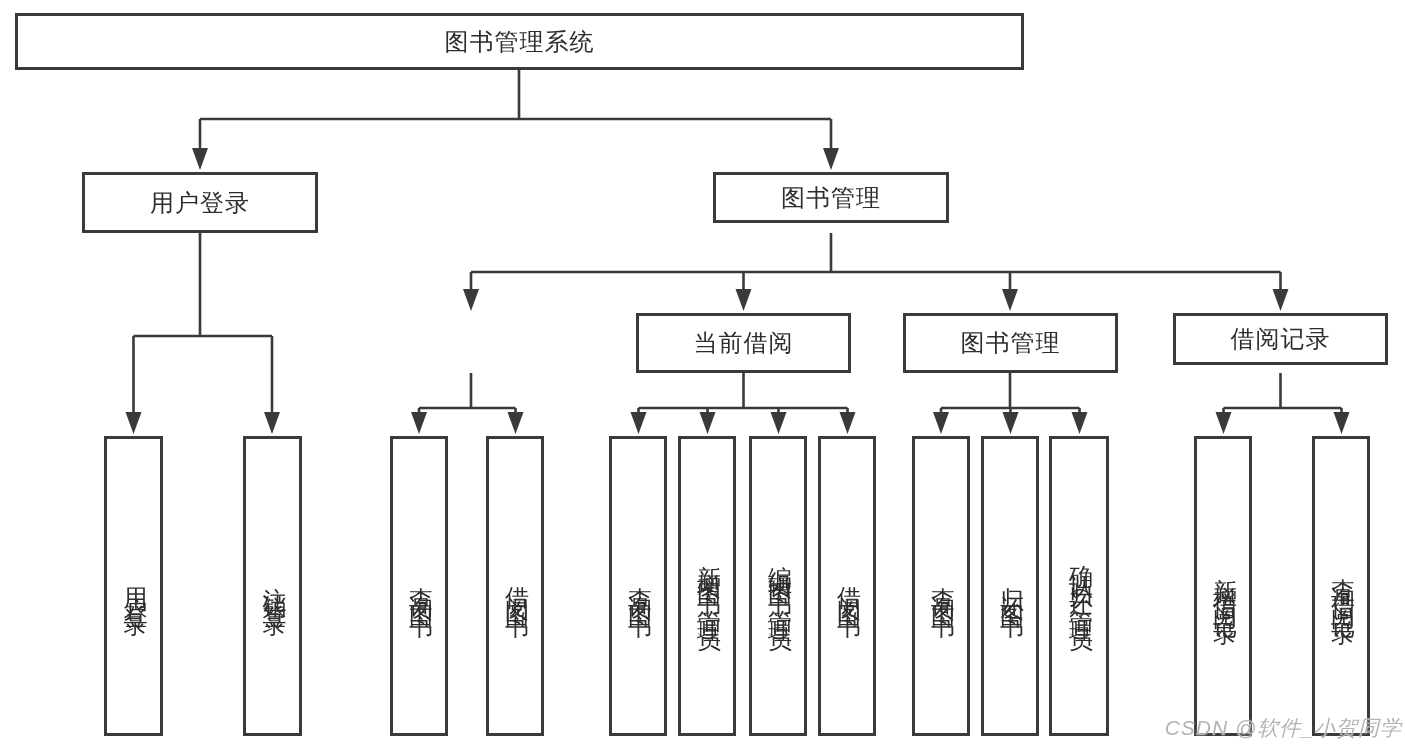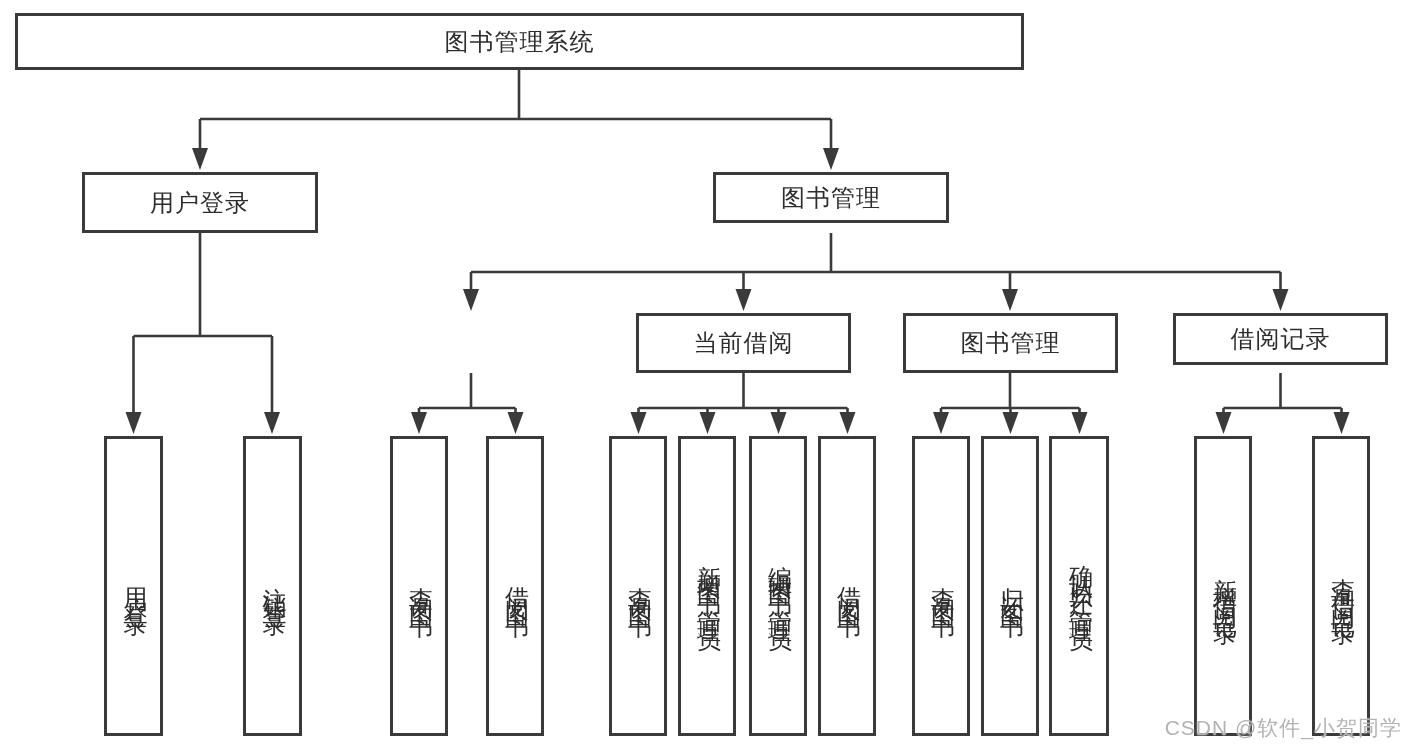--- a/index.html
+++ b/index.html
@@ -56,20 +56,21 @@
   }
   .watermark{
     position:absolute;
     right:3px;
     top:714px;
     font-size:21px;
     letter-spacing:1px;
     color:var(--watermark);
     text-shadow:0 0 2px rgba(255,255,255,.9);
     z-index:5;
+    font-style:italic;
   }
 </style>
 </head>
 <body>
 
 <div class="canvas">
 
   <svg class="connectors" viewBox="0 0 1405 747" xmlns="http://www.w3.org/2000/svg">
 
     <line x1="519" y1="69" x2="519" y2="119"></line>

